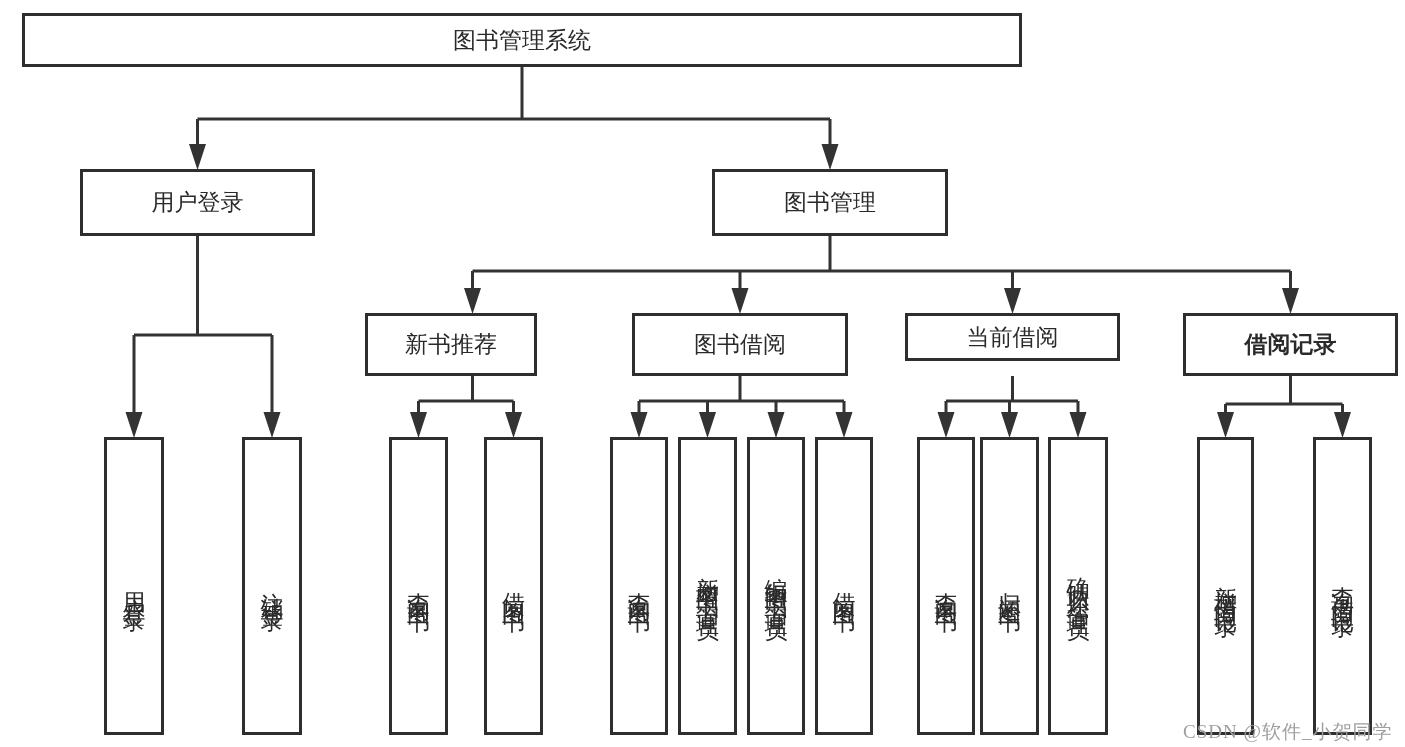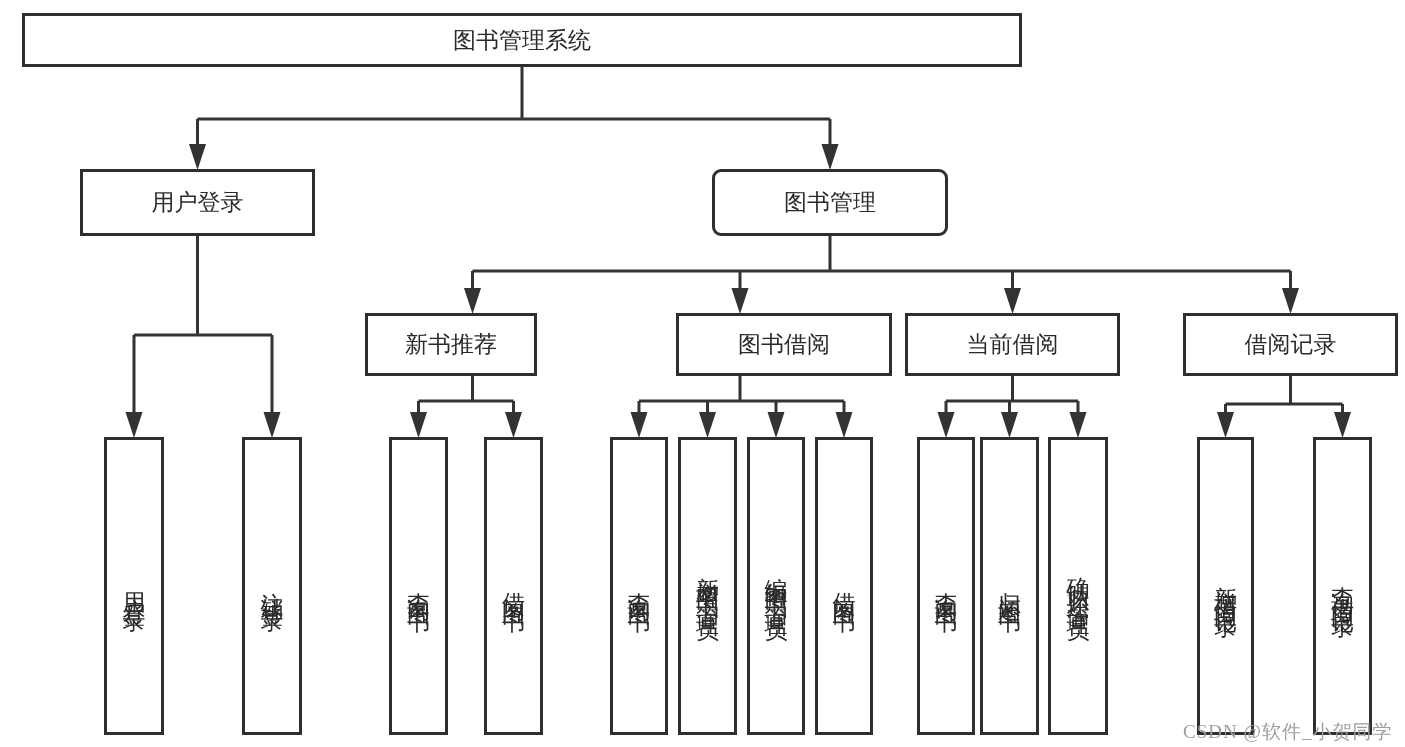--- a/index.html
+++ b/index.html
@@ -94,26 +94,26 @@
       M639 438 l-8.5 -26 h17 Z    M707.5 438 l-8.5 -26 h17 Z
       M776 438 l-8.5 -26 h17 Z    M844 438 l-8.5 -26 h17 Z
       M946 438 l-8.5 -26 h17 Z    M1009.5 438 l-8.5 -26 h17 Z
       M1078 438 l-8.5 -26 h17 Z   M1225.5 438 l-8.5 -26 h17 Z
       M1342.5 438 l-8.5 -26 h17 Z"></path>
   </svg>
 
   <div class="box" style="left:22px; top:13px; width:1000px; height:54px;">图书管理系统</div>
 
   <div class="box" style="left:80px; top:169px; width:235px; height:67px;">用户登录</div>
-  <div class="box" style="left:712px; top:169px; width:236px; height:67px;border-radius:9px;">图书管理</div>
+  <div class="box" style="left:712px; top:169px; width:236px; height:67px;">图书管理</div>
 
   <div class="box" style="left:365px; top:313px; width:172px; height:63px;">新书推荐</div>
-  <div class="box" style="left:632px; top:313px; width:216px; height:63px;margin-left:44px;">图书借阅</div>
-  <div class="box" style="left:905px; top:313px; width:215px; height:63px;">当前借阅</div>
-  <div class="box" style="left:1183px; top:313px; width:215px; height:63px;">借阅记录</div>
+  <div class="box" style="left:632px; top:313px; width:216px; height:63px;">图书借阅</div>
+  <div class="box" style="left:905px; top:313px; width:215px; height:48px;">当前借阅</div>
+  <div class="box" style="left:1183px; top:313px; width:215px; height:63px;font-weight:bold;">借阅记录</div>
 
   <div class="box vbox" style="left:104px; top:437px; width:60px; height:298px;">用户登录</div>
   <div class="box vbox" style="left:242px; top:437px; width:60px; height:298px;">注销登录</div>
 
   <div class="box vbox" style="left:389px; top:437px; width:59px; height:298px;">查询图书</div>
   <div class="box vbox" style="left:484px; top:437px; width:59px; height:298px;">借阅图书</div>
 
   <div class="box vbox" style="left:610px; top:437px; width:58px; height:298px;">查询图书</div>
   <div class="box vbox" style="left:678px; top:437px; width:59px; height:298px;">新增图书（管理员）</div>
   <div class="box vbox" style="left:747px; top:437px; width:58px; height:298px;">编辑图书（管理员）</div>

